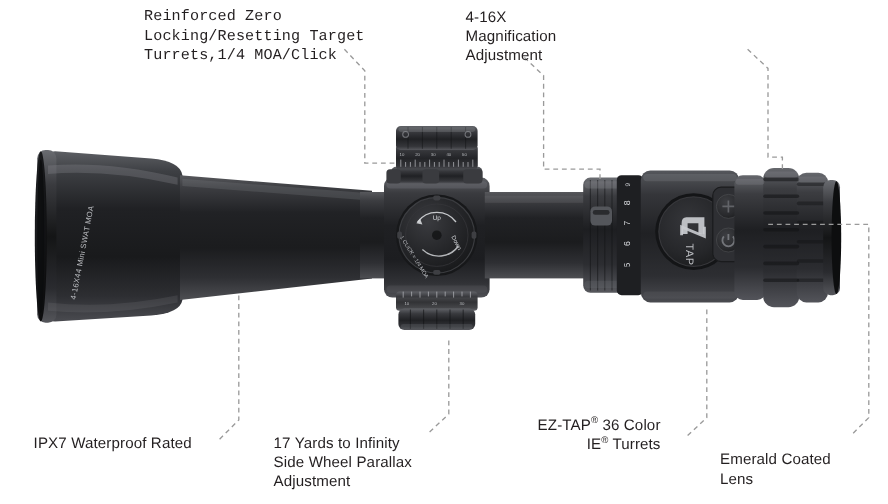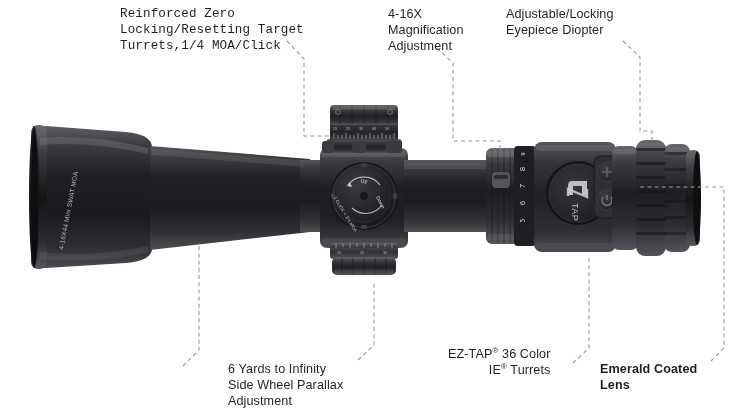--- a/index.html
+++ b/index.html
@@ -24,21 +24,21 @@
     font-family:"Liberation Sans", sans-serif;
   }
   .callout sup{font-size:8px;vertical-align:super;line-height:0;}
 
   .c-turrets{left:120px;top:6px;font-family:Liberation Mono, monospace;}
   .c-mag{left:388px;top:6px;}
   .c-diopter{left:506px;top:6px;}
   .c-ipx7{left:28px;top:361px;}
   .c-parallax{left:228px;top:361px;}
   .c-eztap{left:448px;top:346px;text-align:right;}
-  .c-emerald{left:600px;top:361px;font-weight:bold;}
+  .c-emerald{left:600px;top:375px;}
 
   
   #leaders{position:absolute;left:0;top:0;width:740px;height:420px;}
 
   
   #scope{position:absolute;left:0;top:0;width:740px;height:420px;}
 </style>
 </head>
 <body>
 
@@ -380,25 +380,24 @@
   </svg>
 
   <div class="callout c-turrets">Reinforced Zero
 Locking/Resetting Target
 Turrets,1/4 MOA/Click</div>
 
   <div class="callout c-mag">4-16X
 Magnification
 Adjustment</div>
 
-  <div class="callout c-diopter">Adjustable/Locking
-Eyepiece Diopter</div>
-
-
-  <div class="callout c-parallax">6 Yards to Infinity
+
+  <div class="callout c-ipx7">IPX7 Waterproof Rated</div>
+
+  <div class="callout c-parallax">17 Yards to Infinity
 Side Wheel Parallax
 Adjustment</div>
 
   <div class="callout c-eztap"><span>EZ-TAP</span><sup>®</sup><span> 36 Color
 IE</span><sup>®</sup><span> Turrets</span></div>
 
   <div class="callout c-emerald">Emerald Coated
 Lens</div>
 
 </div>

